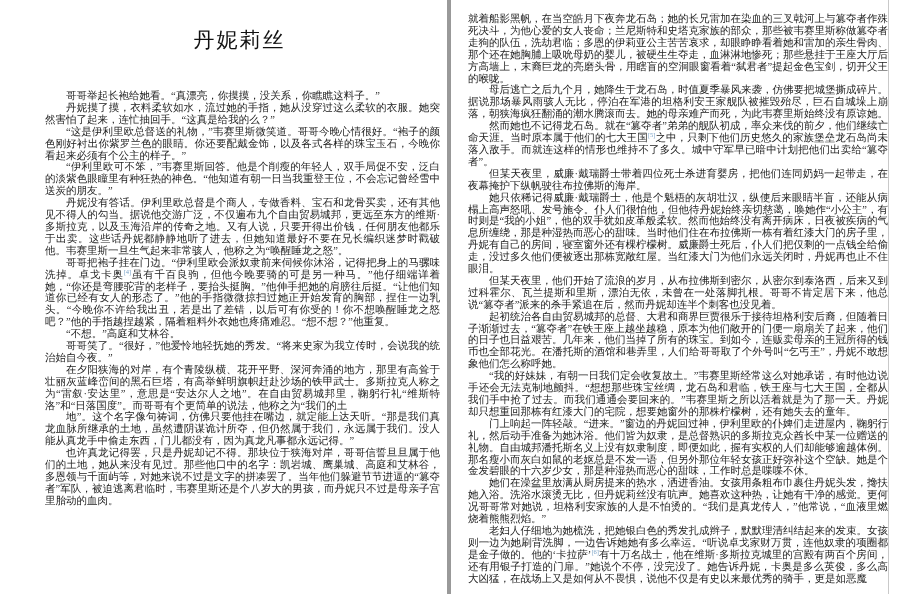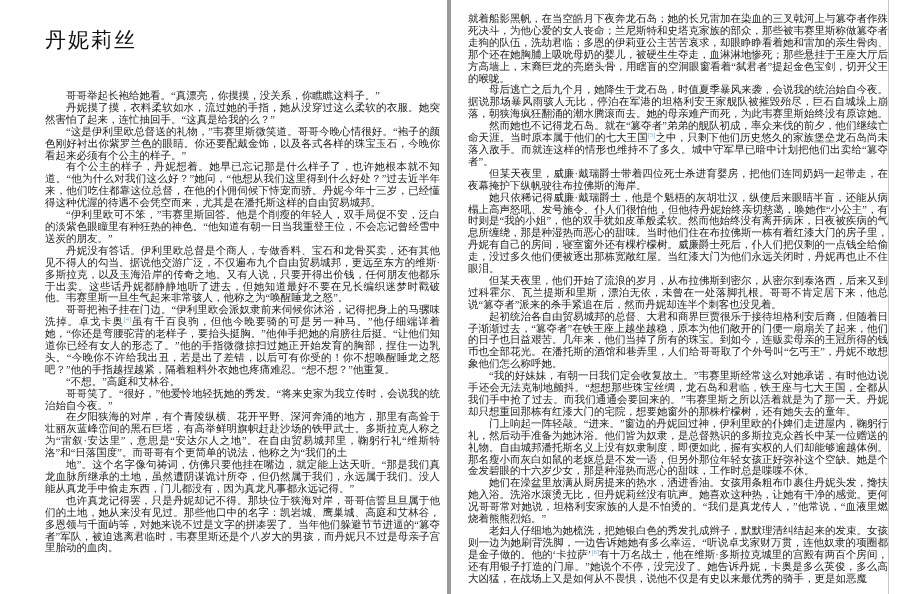--- a/index.html
+++ b/index.html
@@ -10,21 +10,21 @@
     background: #fff;
     overflow: hidden;
     font-family: "Liberation Serif", "DejaVu Serif", serif;
     color: var(--text-color, #222);
   }
   .page { position: absolute; top: 4px; }
   .page-left  { left: 45px;  width: 395px; }
   .page-right { left: 468px; width: 420px; }
   .chapter-title {
     margin: 22px 6px 0 0;
-    text-align: left;
+    text-align: center;
     font-size: 21px;
     letter-spacing: 2px;
     color: #111;
     height: 28px;
     line-height: 28px;
   }
   .page-body { font-size: 10.5px; line-height: 11.9px; }
   .page-left  .page-body { margin-top: 36px; }
   .page-right .page-body { margin-top: 9px; }
   .page-body p {
@@ -58,38 +58,37 @@
 <body>
 
 <div class="reader">
 
   <div class="page page-left">
     <div class="chapter-title">丹妮莉丝</div>
     <div class="page-body" id="left-body">
         <p>哥哥举起长袍给她看。“真漂亮，你摸摸，没关系，你瞧瞧这料子。”</p>
         <p>丹妮摸了摸，衣料柔软如水，流过她的手指，她从没穿过这么柔软的衣服。她突然害怕了起来，连忙抽回手。“这真是给我的么？”</p>
         <p>“这是伊利里欧总督送的礼物，”韦赛里斯微笑道。哥哥今晚心情很好。“袍子的颜色刚好衬出你紫罗兰色的眼睛。你还要配戴金饰，以及各式各样的珠宝玉石，今晚你看起来必须有个公主的样子。”</p>
-        <p>有个公主的样子，丹妮想着。她早已忘记那是什么样子了，也许她根本就不知道。“他为什么对我们这么好？”她问，“他想从我们这里得到什么好处？”过去近半年来，他们吃住都靠这位总督，在他的仆佣伺候下恃宠而骄。丹妮今年十三岁，已经懂得这种优渥的待遇不会凭空而来，尤其是在潘托斯这样的自由贸易城邦。</p>
         <p>“伊利里欧可不笨，”韦赛里斯回答。他是个削瘦的年轻人，双手局促不安，泛白的淡紫色眼瞳里有种狂热的神色。“他知道有朝一日当我重登王位，不会忘记曾经雪中送炭的朋友。”</p>
         <p>丹妮没有答话。伊利里欧总督是个商人，专做香料、宝石和龙骨买卖，还有其他见不得人的勾当。据说他交游广泛，不仅遍布九个自由贸易城邦，更远至东方的维斯·多斯拉克，以及玉海沿岸的传奇之地。又有人说，只要开得出价钱，任何朋友他都乐于出卖。这些话丹妮都静静地听了进去，但她知道最好不要在兄长编织迷梦时戳破他。韦赛里斯一旦生气起来非常骇人，他称之为“唤醒睡龙之怒”。</p>
         <p>哥哥把袍子挂在门边。“伊利里欧会派奴隶前来伺候你沐浴，记得把身上的马骡味洗掉。卓戈卡奥<sup class="fn">[4]</sup>虽有千百良驹，但他今晚要骑的可是另一种马。”他仔细端详着她，“你还是弯腰驼背的老样子，要抬头挺胸。”他伸手把她的肩膀往后挺。“让他们知道你已经有女人的形态了。”他的手指微微掠扫过她正开始发育的胸部，捏住一边乳头。“今晚你不许给我出丑，若是出了差错，以后可有你受的！你不想唤醒睡龙之怒吧？”他的手指越捏越紧，隔着粗料外衣她也疼痛难忍。“想不想？”他重复。</p>
         <p>“不想。”高庭和艾林谷。</p>
         <p>哥哥笑了。“很好，”他爱怜地轻抚她的秀发。“将来史家为我立传时，会说我的统治始自今夜。”</p>
         <p>在夕阳狭海的对岸，有个青陵纵横、花开平野、深河奔涌的地方，那里有高耸于壮丽灰蓝峰峦间的黑石巨塔，有高举鲜明旗帜赶赴沙场的铁甲武士。多斯拉克人称之为“雷叙·安达里”，意思是“安达尔人之地”。在自由贸易城邦里，鞠躬行礼“维斯特洛”和“日落国度”。而哥哥有个更简单的说法，他称之为“我们的土</p>
         <p>地”。这个名字像句祷词，仿佛只要他挂在嘴边，就定能上达天听。“那是我们真龙血脉所继承的土地，虽然遭阴谋诡计所夺，但仍然属于我们，永远属于我们。没人能从真龙手中偷走东西，门儿都没有，因为真龙凡事都永远记得。”</p>
         <p>也许真龙记得罢，只是丹妮却记不得。那块位于狭海对岸，哥哥信誓旦旦属于他们的土地，她从来没有见过。那些他口中的名字：凯岩城、鹰巢城、高庭和艾林谷，多恩领与千面屿等，对她来说不过是文字的拼凑罢了。当年他们躲避节节进逼的“篡夺者”军队，被迫逃离君临时，韦赛里斯还是个八岁大的男孩，而丹妮只不过是母亲子宫里胎动的血肉。</p>
       </div>
   </div>
 
   <div class="page-divider"></div>
 
   <div class="page page-right">
     <div class="page-body" id="right-body">
         <p class="noindent">就着船影黑帆，在当空皓月下夜奔龙石岛；她的长兄雷加在染血的三叉戟河上与篡夺者作殊死决斗，为他心爱的女人丧命；兰尼斯特和史塔克家族的部众，那些被韦赛里斯称做篡夺者走狗的队伍，洗劫君临；多恩的伊莉亚公主苦苦哀求，却眼睁睁看着她和雷加的亲生骨肉、那个还在她胸脯上吸吮母奶的婴儿，被硬生生夺走，血淋淋地惨死；那些悬挂于王座大厅后方高墙上，末裔巨龙的亮磨头骨，用瞎盲的空洞眼窗看着“弑君者”提起金色宝剑，切开父王的喉咙。</p>
-        <p>母后逃亡之后九个月，她降生于龙石岛，时值夏季暴风来袭，会说我的统治始自今夜。据说那场暴风雨骇人无比，停泊在军港的坦格利安王家舰队被摧毁殆尽，巨石自城垛上崩落，朝狭海疯狂翻涌的潮水腾滚而去。她的母亲难产而死，为此韦赛里斯始终没有原谅她。</p>
+        <p>母后逃亡之后九个月，她降生于龙石岛，时值夏季暴风来袭，仿佛要把城堡撕成碎片。据说那场暴风雨骇人无比，停泊在军港的坦格利安王家舰队被摧毁殆尽，巨石自城垛上崩落，朝狭海疯狂翻涌的潮水腾滚而去。她的母亲难产而死，为此韦赛里斯始终没有原谅她。</p>
         <p>然而她也不记得龙石岛。就在“篡夺者”弟弟的舰队初成，率众来伐的前夕，他们继续亡命天涯。当时原本属于他们的七大王国<sup class="fn">[5]</sup>之中，只剩下他们历史悠久的家族堡垒龙石岛尚未落入敌手。而就连这样的情形也维持不了多久。城中守军早已暗中计划把他们出卖给“篡夺者”。</p>
         <p>但某天夜里，威廉·戴瑞爵士带着四位死士杀进育婴房，把他们连同奶妈一起带走，在夜幕掩护下纵帆驶往布拉佛斯的海岸。</p>
         <p>她只依稀记得威廉·戴瑞爵士，他是个魁梧的灰胡壮汉，纵使后来眼睛半盲，还能从病榻上高声怒吼、发号施令。仆人们很怕他，但他待丹妮始终亲切慈蔼，唤她作“小公主”，有时则是“我的小姐”，他的双手犹如皮革般柔软。然而他始终没有离开病床，日夜被疾病的气息所缠绕，那是种湿热而恶心的甜味。当时他们住在布拉佛斯一栋有着红漆大门的房子里，丹妮有自己的房间，寝室窗外还有棵柠檬树。威廉爵士死后，仆人们把仅剩的一点钱全给偷走，没过多久他们便被逐出那栋宽敞红屋。当红漆大门为他们永远关闭时，丹妮再也止不住眼泪。</p>
         <p>但某天夜里，他们开始了流浪的岁月，从布拉佛斯到密尔，从密尔到泰洛西，后来又到过科霍尔、瓦兰提斯和里斯，漂泊无依，未曾在一处落脚扎根。哥哥不肯定居下来，他总说“篡夺者”派来的杀手紧追在后，然而丹妮却连半个刺客也没见着。</p>
         <p>起初统治各自由贸易城邦的总督、大君和商界巨贾很乐于接待坦格利安后裔，但随着日子渐渐过去，“篡夺者”在铁王座上越坐越稳，原本为他们敞开的门便一扇扇关了起来，他们的日子也日益艰苦。几年来，他们当掉了所有的珠宝。到如今，连贩卖母亲的王冠所得的钱币也全部花光。在潘托斯的酒馆和巷弄里，人们给哥哥取了个外号叫“乞丐王”，丹妮不敢想象他们怎么称呼她。</p>
         <p>“我的好妹妹，有朝一日我们定会收复故土。”韦赛里斯经常这么对她承诺，有时他边说手还会无法克制地颤抖。“想想那些珠宝丝绸，龙石岛和君临，铁王座与七大王国，全都从我们手中抢了过去。而我们通通会要回来的。”韦赛里斯之所以活着就是为了那一天。丹妮却只想重回那栋有红漆大门的宅院，想要她窗外的那株柠檬树，还有她失去的童年。</p>
         <p>门上响起一阵轻敲。“进来。”窗边的丹妮回过神，伊利里欧的仆婢们走进屋内，鞠躬行礼，然后动手准备为她沐浴。他们皆为奴隶，是总督熟识的多斯拉克众酋长中某一位赠送的礼物。自由城邦潘托斯名义上没有奴隶制度，即便如此，握有实权的人们却能够逾越体例。那名瘦小而灰白如鼠的老妪总是不发一语，但另外那位年轻女孩正好弥补这个空缺。她是个金发碧眼的十六岁少女，那是种湿热而恶心的甜味，工作时总是喋喋不休。</p>
         <p>她们在澡盆里放满从厨房提来的热水，洒进香油。女孩用条粗布巾裹住丹妮头发，搀扶她入浴。洗浴水滚烫无比，但丹妮莉丝没有吭声。她喜欢这种热，让她有干净的感觉。更何况哥哥常对她说，坦格利安家族的人是不怕烫的。“我们是真龙传人，”他常说，“血液里燃烧着熊熊烈焰。”</p>
         <p>老妇人仔细地为她梳洗，把她银白色的秀发扎成辫子，默默理清纠结起来的发束。女孩则一边为她刷背洗脚，一边告诉她她有多么幸运。“听说卓戈家财万贯，连他奴隶的项圈都是金子做的。他的‘卡拉萨’<sup class="fn">[6]</sup>有十万名战士，他在维斯·多斯拉克城里的宫殿有两百个房间，还有用银子打造的门扉。”她说个不停，没完没了。她告诉丹妮，卡奥是多么英俊，多么高大凶猛，在战场上又是如何从不畏惧，说他不仅是有史以来最优秀的骑手，更是如恶魔</p>
       </div>

